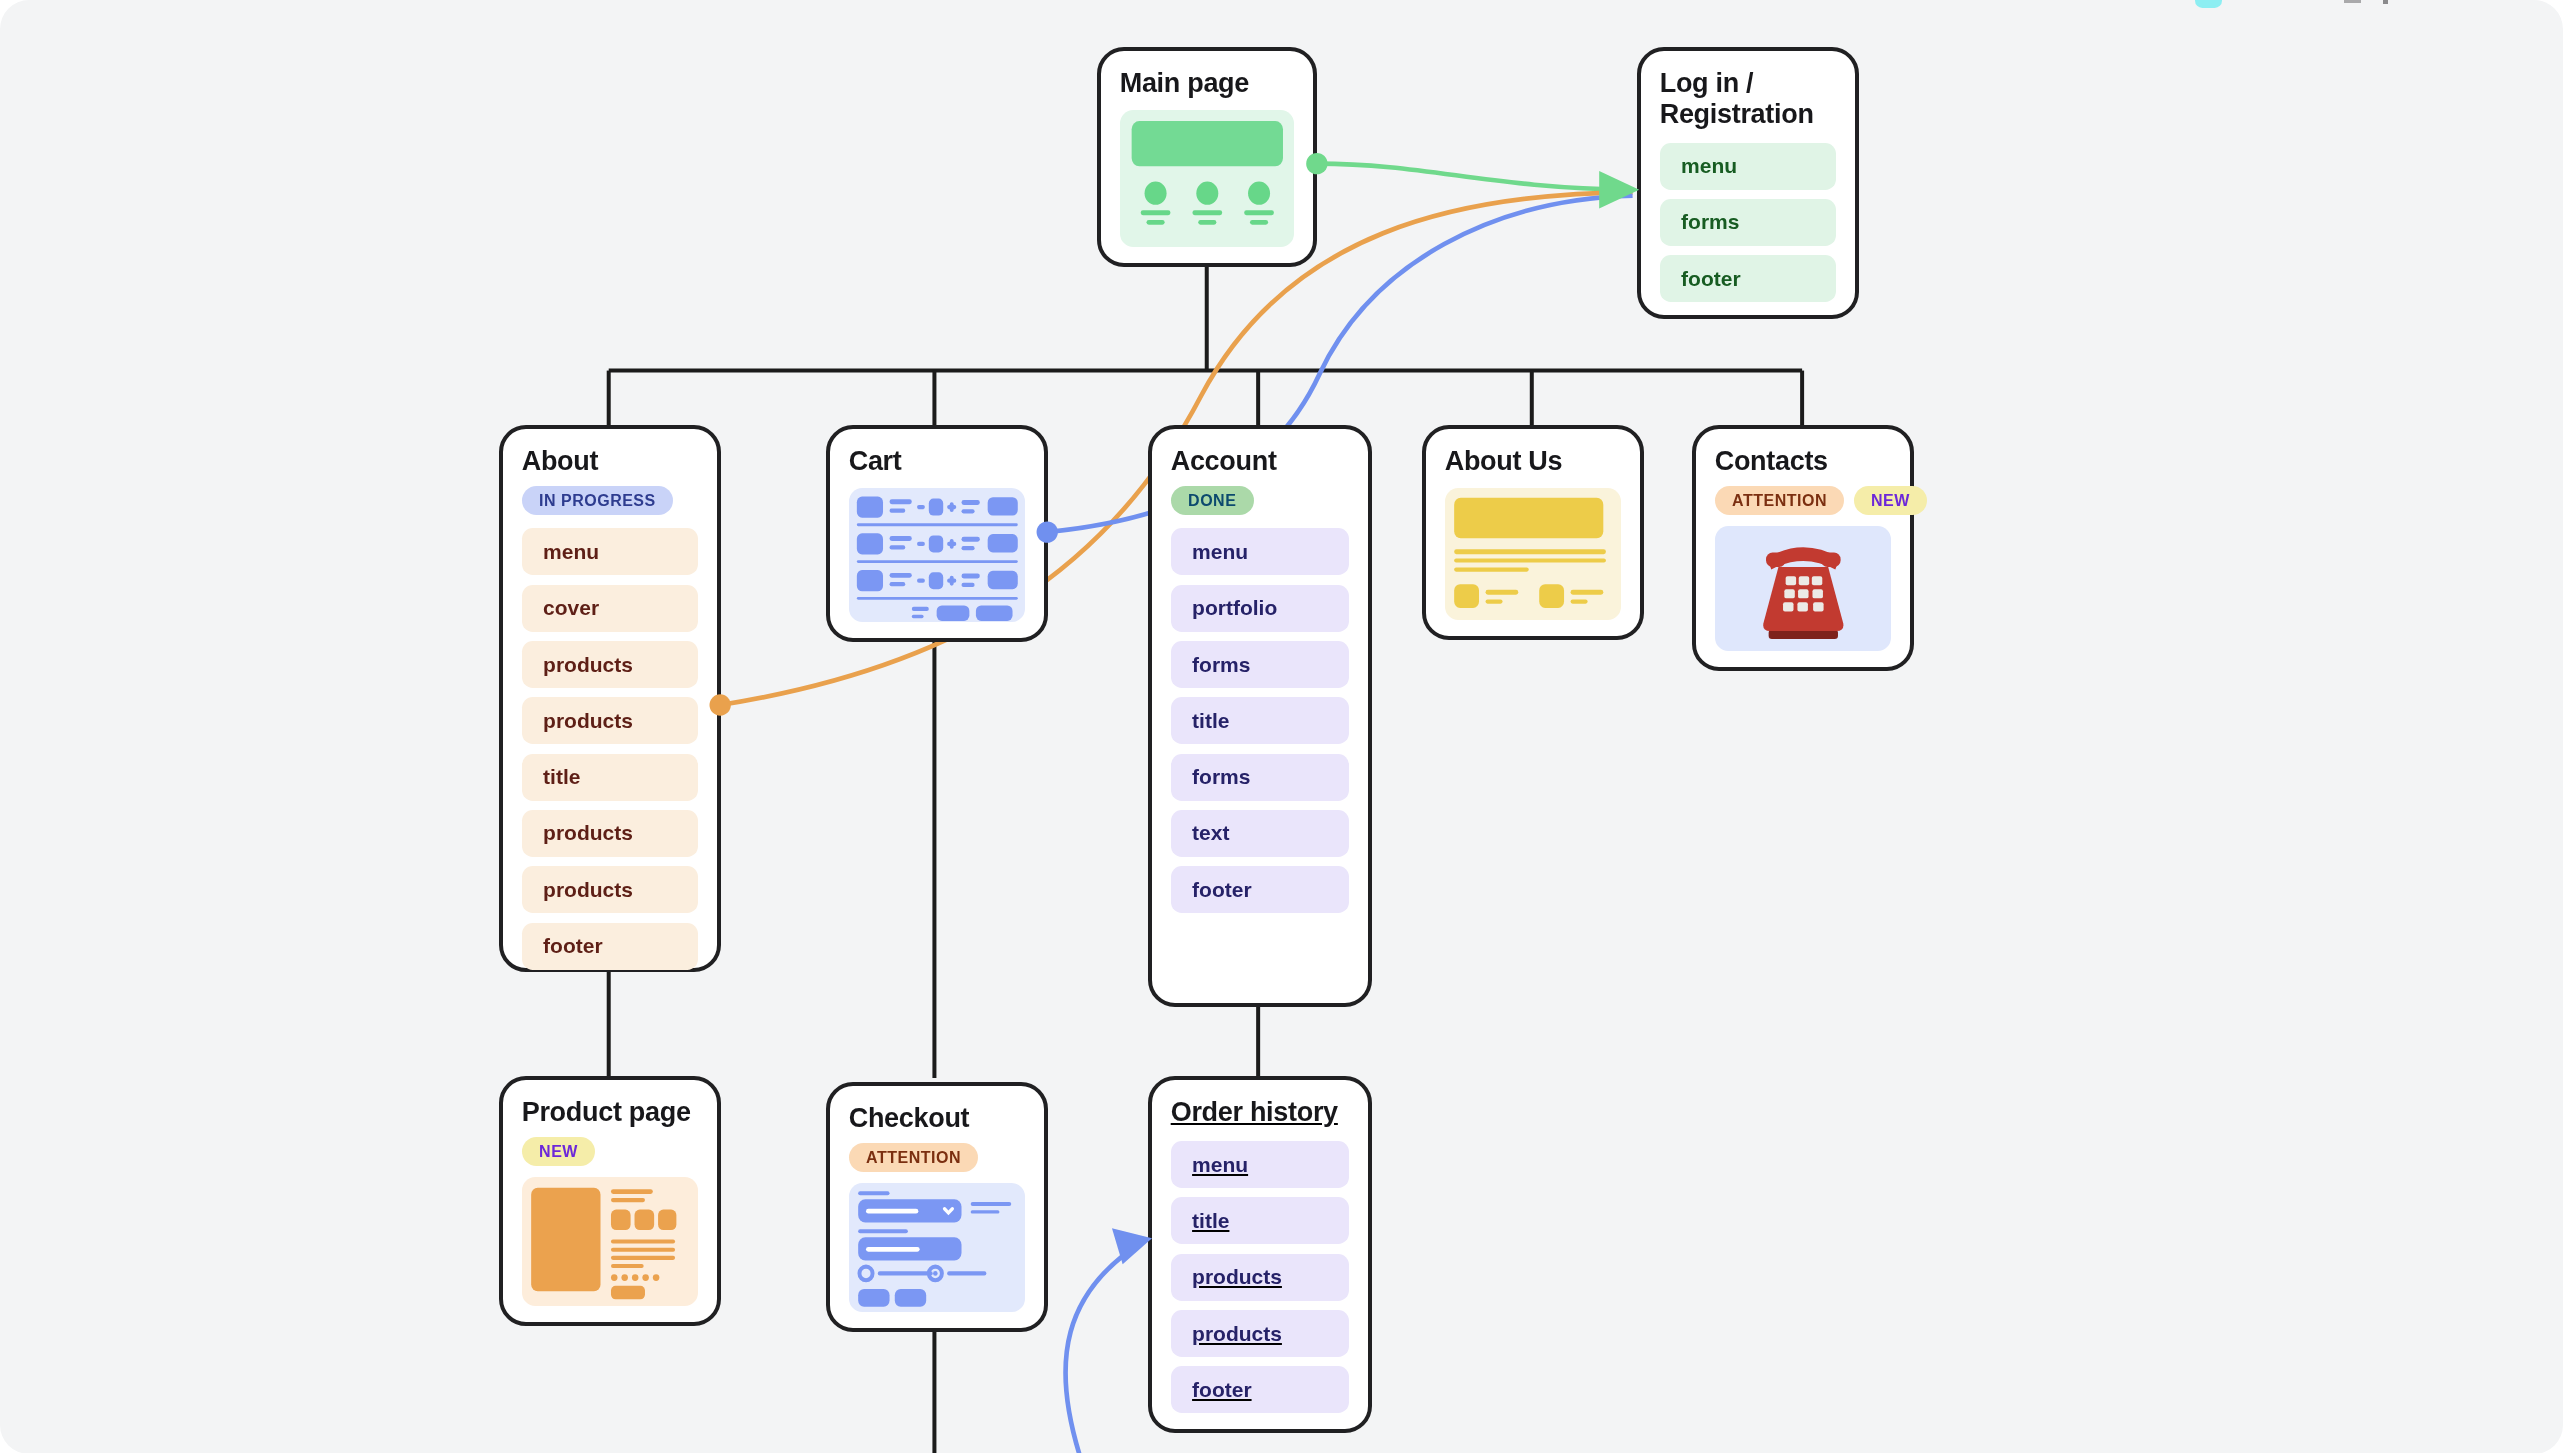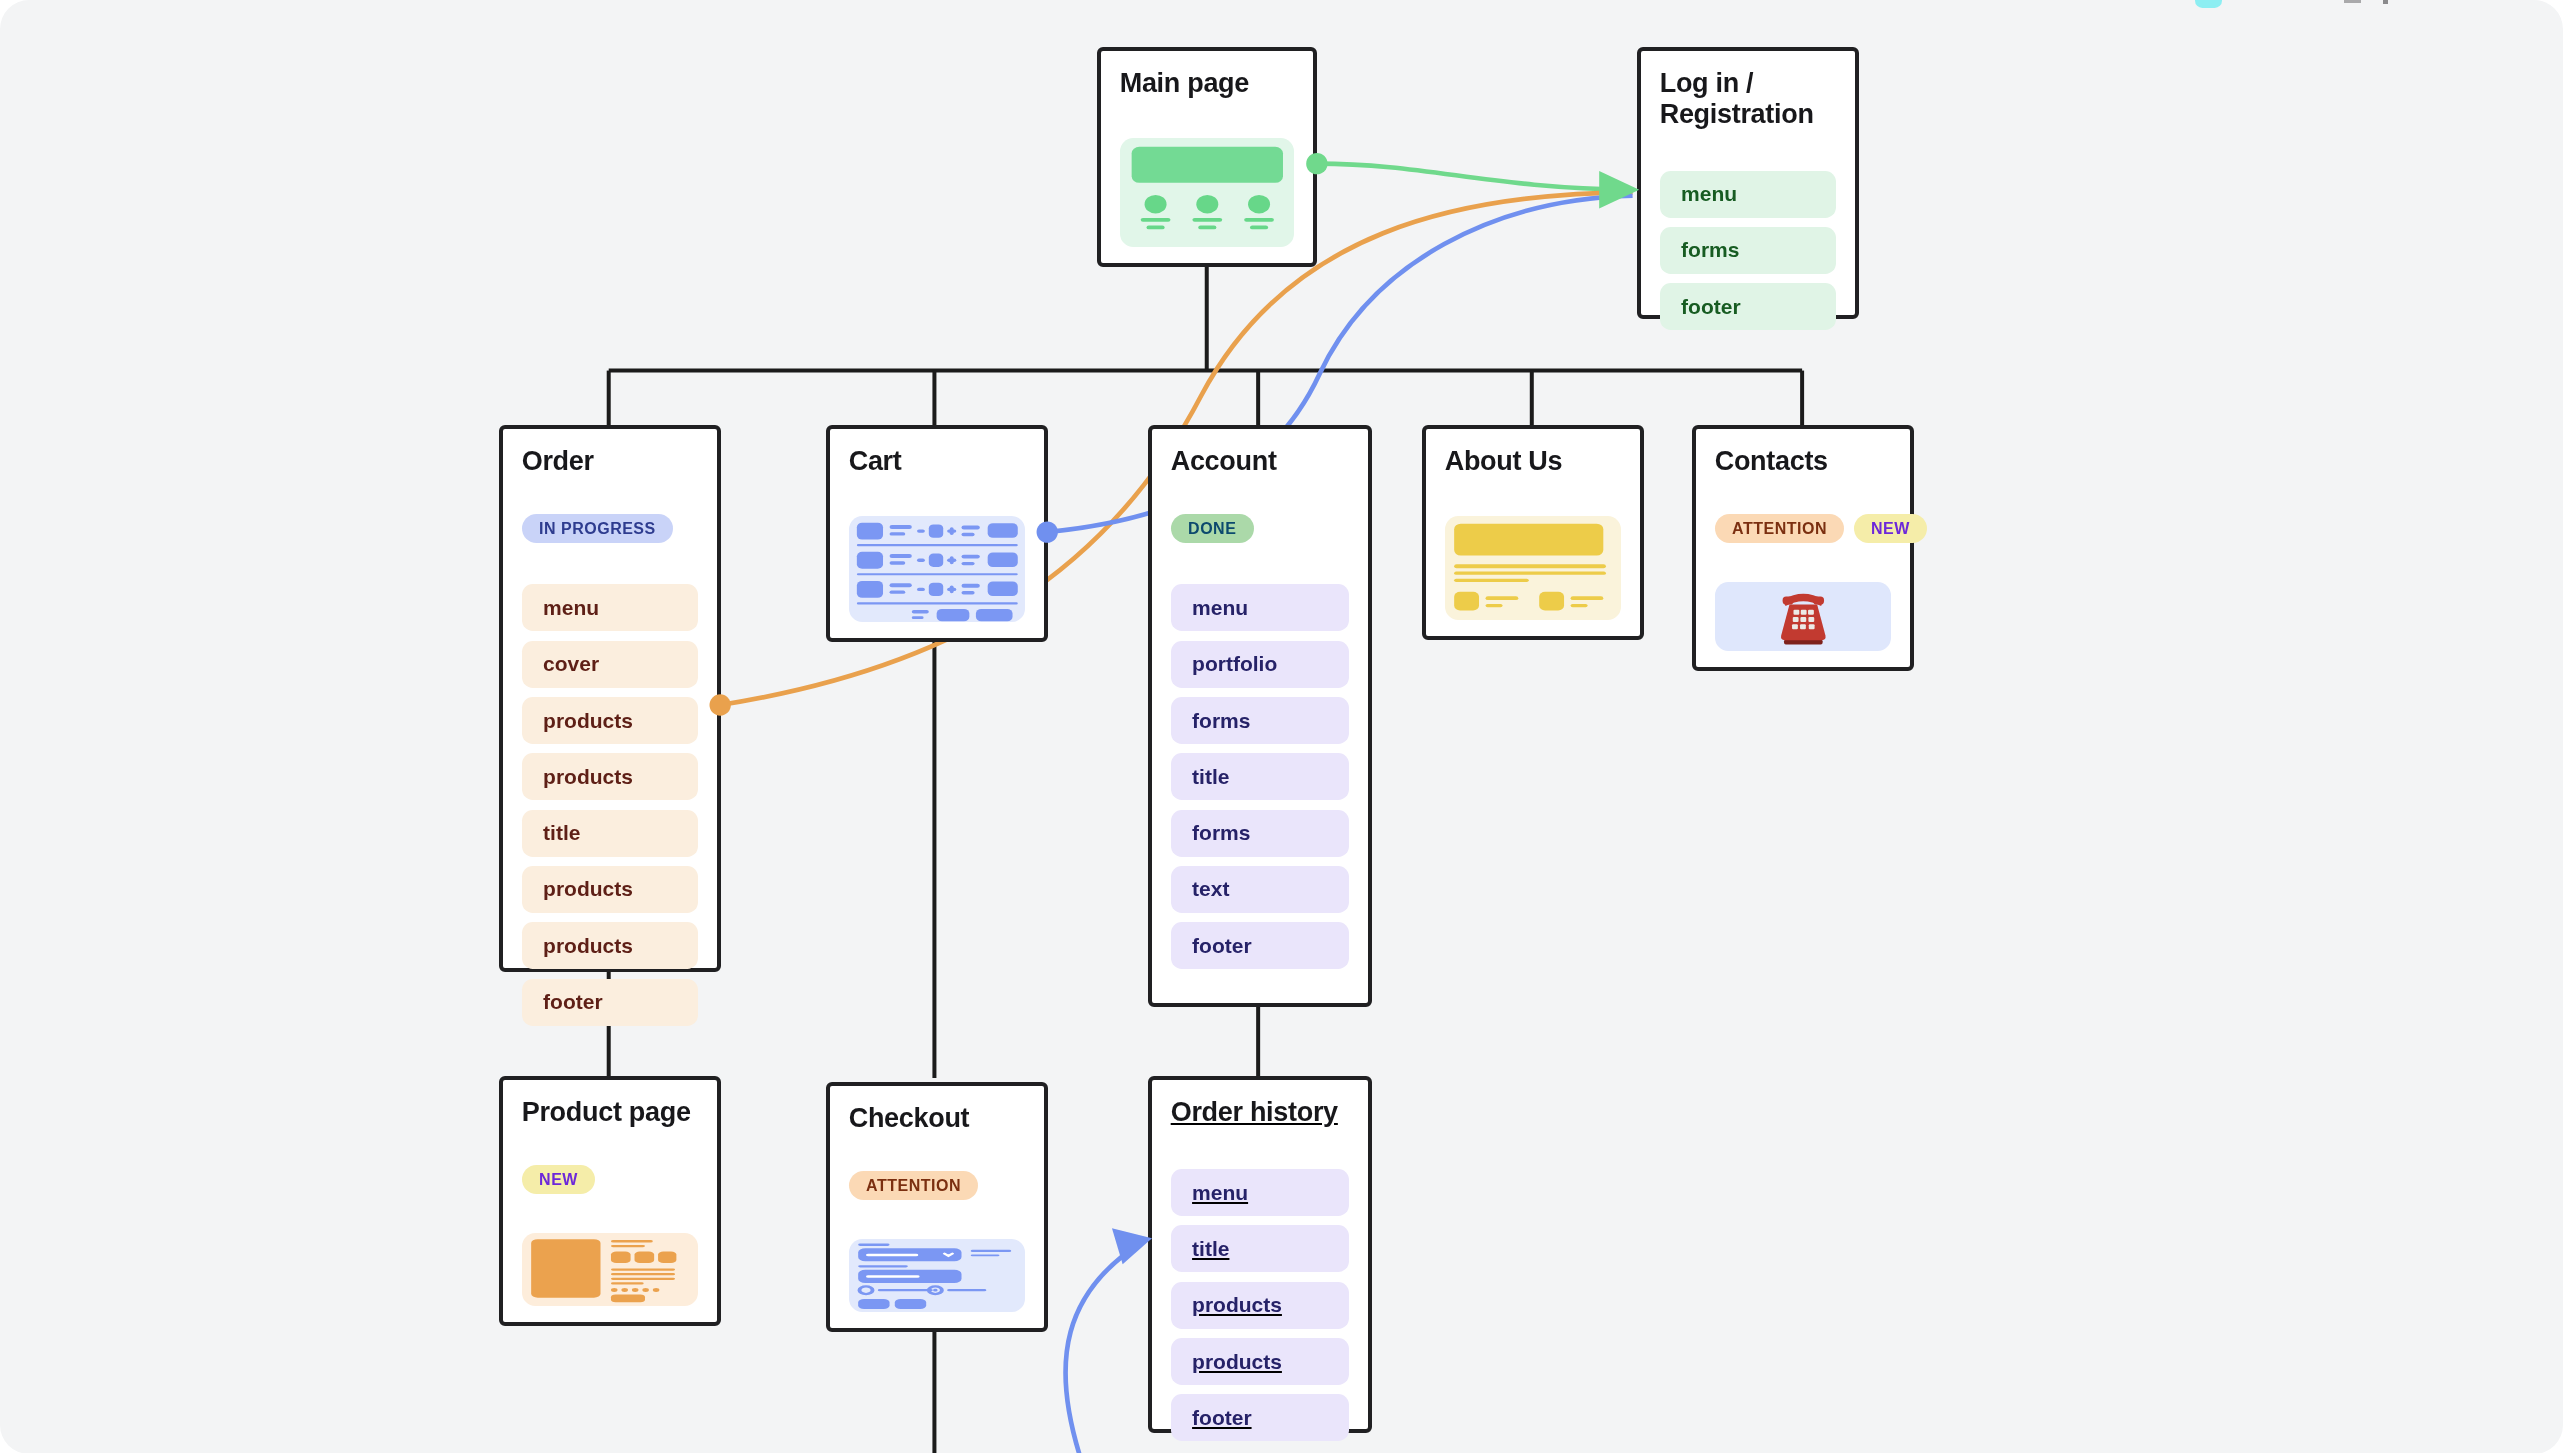--- a/index.html
+++ b/index.html
@@ -1,22 +1,22 @@
 <!DOCTYPE html>
 <html style="font-size:10.7px"><head>
 <meta charset="utf-8">
 <style>
   html,body{margin:0;padding:0;background:#ffffff;}
   body{font-family:"Liberation Sans","DejaVu Sans",sans-serif;}
   #canvas{position:relative;width:2563px;height:1454px;background:#f3f4f5;border-radius:29px;overflow:hidden;}
   svg.layer{position:absolute;left:0;top:0;pointer-events:none;}
   #wires{z-index:0;}
   #ends{z-index:3;}
-  .card{position:absolute;z-index:2;background:#ffffff;border:4px solid #202022;border-radius:6px;
-        box-sizing:border-box;display:flex;flex-direction:column;padding:17.4px 18.7px 16px 18.7px;gap:28px;}
+  .card{position:absolute;z-index:2;background:#ffffff;border:4px solid #202022;border-radius:27px;
+        box-sizing:border-box;display:flex;flex-direction:column;padding:17.4px 18.7px 16px 18.7px;}
   .card-title{font-size:27px;font-weight:700;color:#18181b;letter-spacing:-0.3px;line-height:1.13;}
   .badges{display:flex;gap:9.3px;margin-top:9.3px;}
   .badge{display:inline-flex;align-items:center;height:29px;padding:0 17.4px;border-radius:16px;
          font-size:16px;font-weight:700;letter-spacing:0.5px;}
   .badge-progress{background:#c9d3f8;color:#2e3c8f;}
   .badge-done{background:#abd9a9;color:#0c4a6e;}
   .badge-attention{background:#fbd9b5;color:#7b2f10;}
   .badge-new{background:#f5eda9;color:#6d28d9;}
   .rows{display:flex;flex-direction:column;gap:9.3px;margin-top:13.3px;}
   .row{height:47px;border-radius:10.7px;display:flex;align-items:center;padding-left:21.4px;
@@ -76,21 +76,21 @@
   <div class="card" style="left:1637px;top:47px;width:222px;height:272px;">
     <div class="card-title" style="width:160px;">Log in / Registration</div>
     <div class="rows rows-login">
       <div class="row">menu</div>
       <div class="row">forms</div>
       <div class="row">footer</div>
     </div>
   </div>
 
   <div class="card" style="left:499px;top:425px;width:222px;height:547px;">
-    <div class="card-title">Order</div>
+    <div class="card-title">About</div>
     <div class="badges">
         <span class="badge badge-progress">IN PROGRESS</span>
       </div>
     <div class="rows rows-shop">
       <div class="row">menu</div>
       <div class="row">cover</div>
       <div class="row">products</div>
       <div class="row">products</div>
       <div class="row">title</div>
       <div class="row">products</div>

